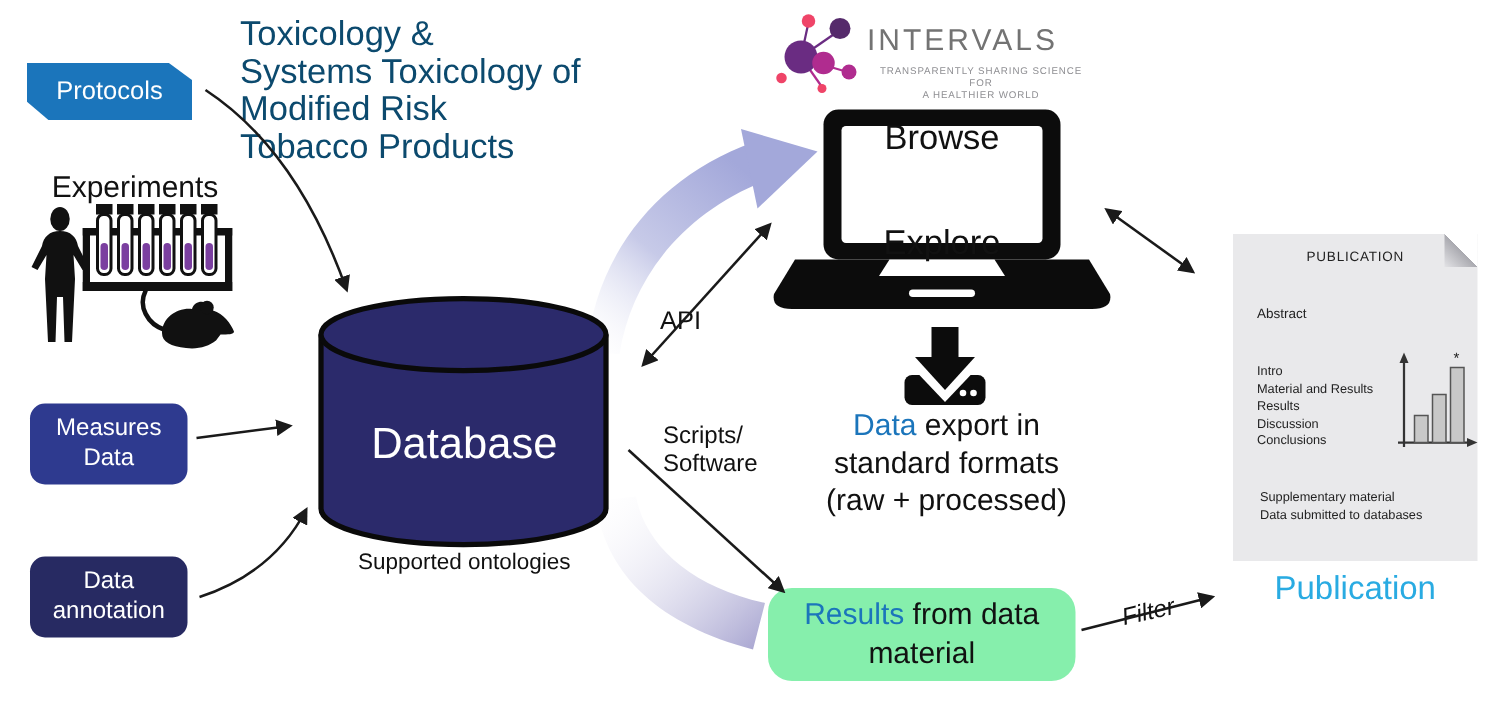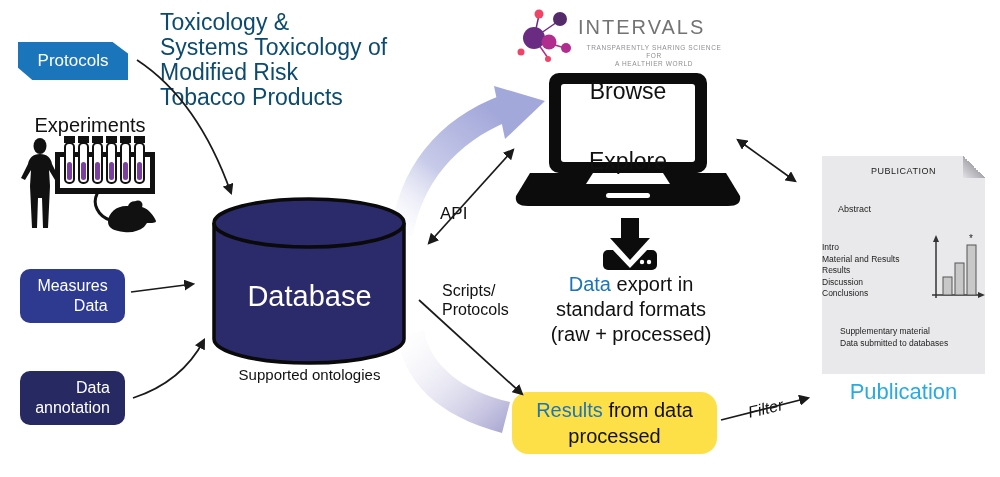--- a/index.html
+++ b/index.html
@@ -14,21 +14,21 @@
   
   #protocols{left:18px;top:42px;width:110px;height:38px;background:#1b75bb;color:#fff;
     display:flex;align-items:center;justify-content:center;font-size:17px;
     clip-path:polygon(0% 0%,86% 0%,100% 30%,100% 100%,13% 100%,0% 68%);}
 
   
   #experiments-label{left:20px;top:114px;width:140px;text-align:center;font-size:20px;color:#111;}
 
   
   .input-box{width:105px;height:54px;border-radius:10px;color:#fff;font-size:16px;line-height:20px;
-    display:flex;align-items:center;justify-content:center;text-align:right;}
+    display:flex;align-items:center;justify-content:center;text-align:center;}
   #measures-box{left:20px;top:269px;background:#2e3a8f;}
   #annotation-box{left:20px;top:371px;background:#272a62;}
 
   
   #db-label{left:212px;top:280px;width:195px;text-align:center;color:#fff;font-size:29px;}
   #db-caption{left:202px;top:366px;width:215px;text-align:center;font-size:15px;color:#111;}
 
   
   #api-label{left:440px;top:168px;font-size:17px;color:#111;margin-top:36px;}
   #scripts-label{left:442px;top:281px;font-size:16px;line-height:19px;color:#111;}
@@ -36,30 +36,30 @@
 
   
   #laptop-screen-text{left:562px;top:86px;width:132px;height:80px;display:flex;flex-direction:column;
     align-items:center;justify-content:center;font-size:23px;line-height:34px;color:#111;gap:36px;}
 
   
   #export-caption{left:538px;top:272px;width:186px;text-align:center;font-size:20px;line-height:25px;color:#111;}
   .hl-blue{color:#1b75bb;}
 
   
-  #results-box{left:512px;top:392px;width:205px;height:62px;background:#fde047;border-radius:16px;
+  #results-box{left:512px;top:392px;width:205px;height:62px;background:#86efac;border-radius:16px;
     display:flex;flex-direction:column;align-items:center;justify-content:center;font-size:20px;line-height:26px;color:#111;}
 
   
   #pub-doc{left:822px;top:156px;width:163px;height:218px;background:#e9e9eb;}
   #pub-fold{position:absolute;top:0;right:0;width:22px;height:22px;
     background:linear-gradient(to bottom left,#fff 0 50%,#a9a9af 50%,#e3e3e6 100%);}
   #pub-doc-title{position:absolute;top:10px;left:0;width:100%;text-align:center;font-size:9px;letter-spacing:.5px;color:#222;}
   #pub-abstract{position:absolute;left:16px;top:48px;font-size:9px;color:#222;}
-  #pub-sections{position:absolute;left:0;top:86px;font-size:8.5px;line-height:11.5px;color:#222;}
+  #pub-sections{position:absolute;left:16px;top:86px;font-size:8.5px;line-height:11.5px;color:#222;}
   #pub-sections span{display:block;}
   #pub-chart{position:absolute;left:106px;top:76px;}
   #pub-supp{position:absolute;left:18px;top:170px;font-size:8.5px;line-height:11.5px;color:#222;}
   #pub-label{left:822px;top:379px;width:163px;text-align:center;font-size:22px;color:#29abe2;}
 
   
   #logo-word{left:578px;top:16px;font-size:20px;font-weight:400;letter-spacing:2px;color:#737373;}
   #logo-tag{left:578px;top:44px;width:152px;text-align:center;font-size:6.5px;line-height:8px;
     letter-spacing:.6px;color:#8f8f93;}
 </style>
@@ -169,21 +169,21 @@
   </svg>
 
   <div id="export-caption" class="abs">
     <div><span class="hl-blue">Data</span><span> export in</span></div>
     <div>standard formats</div>
     <div>(raw + processed)</div>
   </div>
 
   <div id="results-box" class="abs">
     <div><span class="hl-blue">Results</span><span> from data</span></div>
-    <div>processed</div>
+    <div>material</div>
   </div>
 
   <div id="pub-doc" class="abs">
     <div id="pub-fold"></div>
     <div id="pub-doc-title">PUBLICATION</div>
     <div id="pub-abstract">Abstract</div>
     <div id="pub-sections">
       <span>Intro</span>
       <span>Material and Results</span>
       <span>Results</span>
@@ -219,21 +219,21 @@
     <circle cx="11" cy="46" r="3.5" fill="#ef4468"></circle>
   </svg>
   <div id="logo-word" class="abs">INTERVALS</div>
   <div id="logo-tag" class="abs">
     <div>TRANSPARENTLY SHARING SCIENCE FOR</div>
     <div>A HEALTHIER WORLD</div>
   </div>
 
   <div id="api-label" class="abs">API</div>
   <div id="scripts-label" class="abs pre">Scripts/
-Protocols</div>
+Software</div>
   <div id="filter-label" class="abs">Filter</div>
 
   <svg class="abs" width="1000" height="477" style="left:0;top:0;pointer-events:none;" viewBox="0 0 1000 477">
     <defs>
       <marker id="ah" viewBox="0 0 10 10" refX="8" refY="5" markerWidth="6.5" markerHeight="6.5" orient="auto-start-reverse">
         <path d="M0,0 L10,5 L0,10 z" fill="#1a1a1a"></path>
       </marker>
     </defs>
     <g fill="none" stroke="#1a1a1a" stroke-width="1.7">
       <path d="M 137 60 Q 198 100 231 193" marker-end="url(#ah)"></path>

